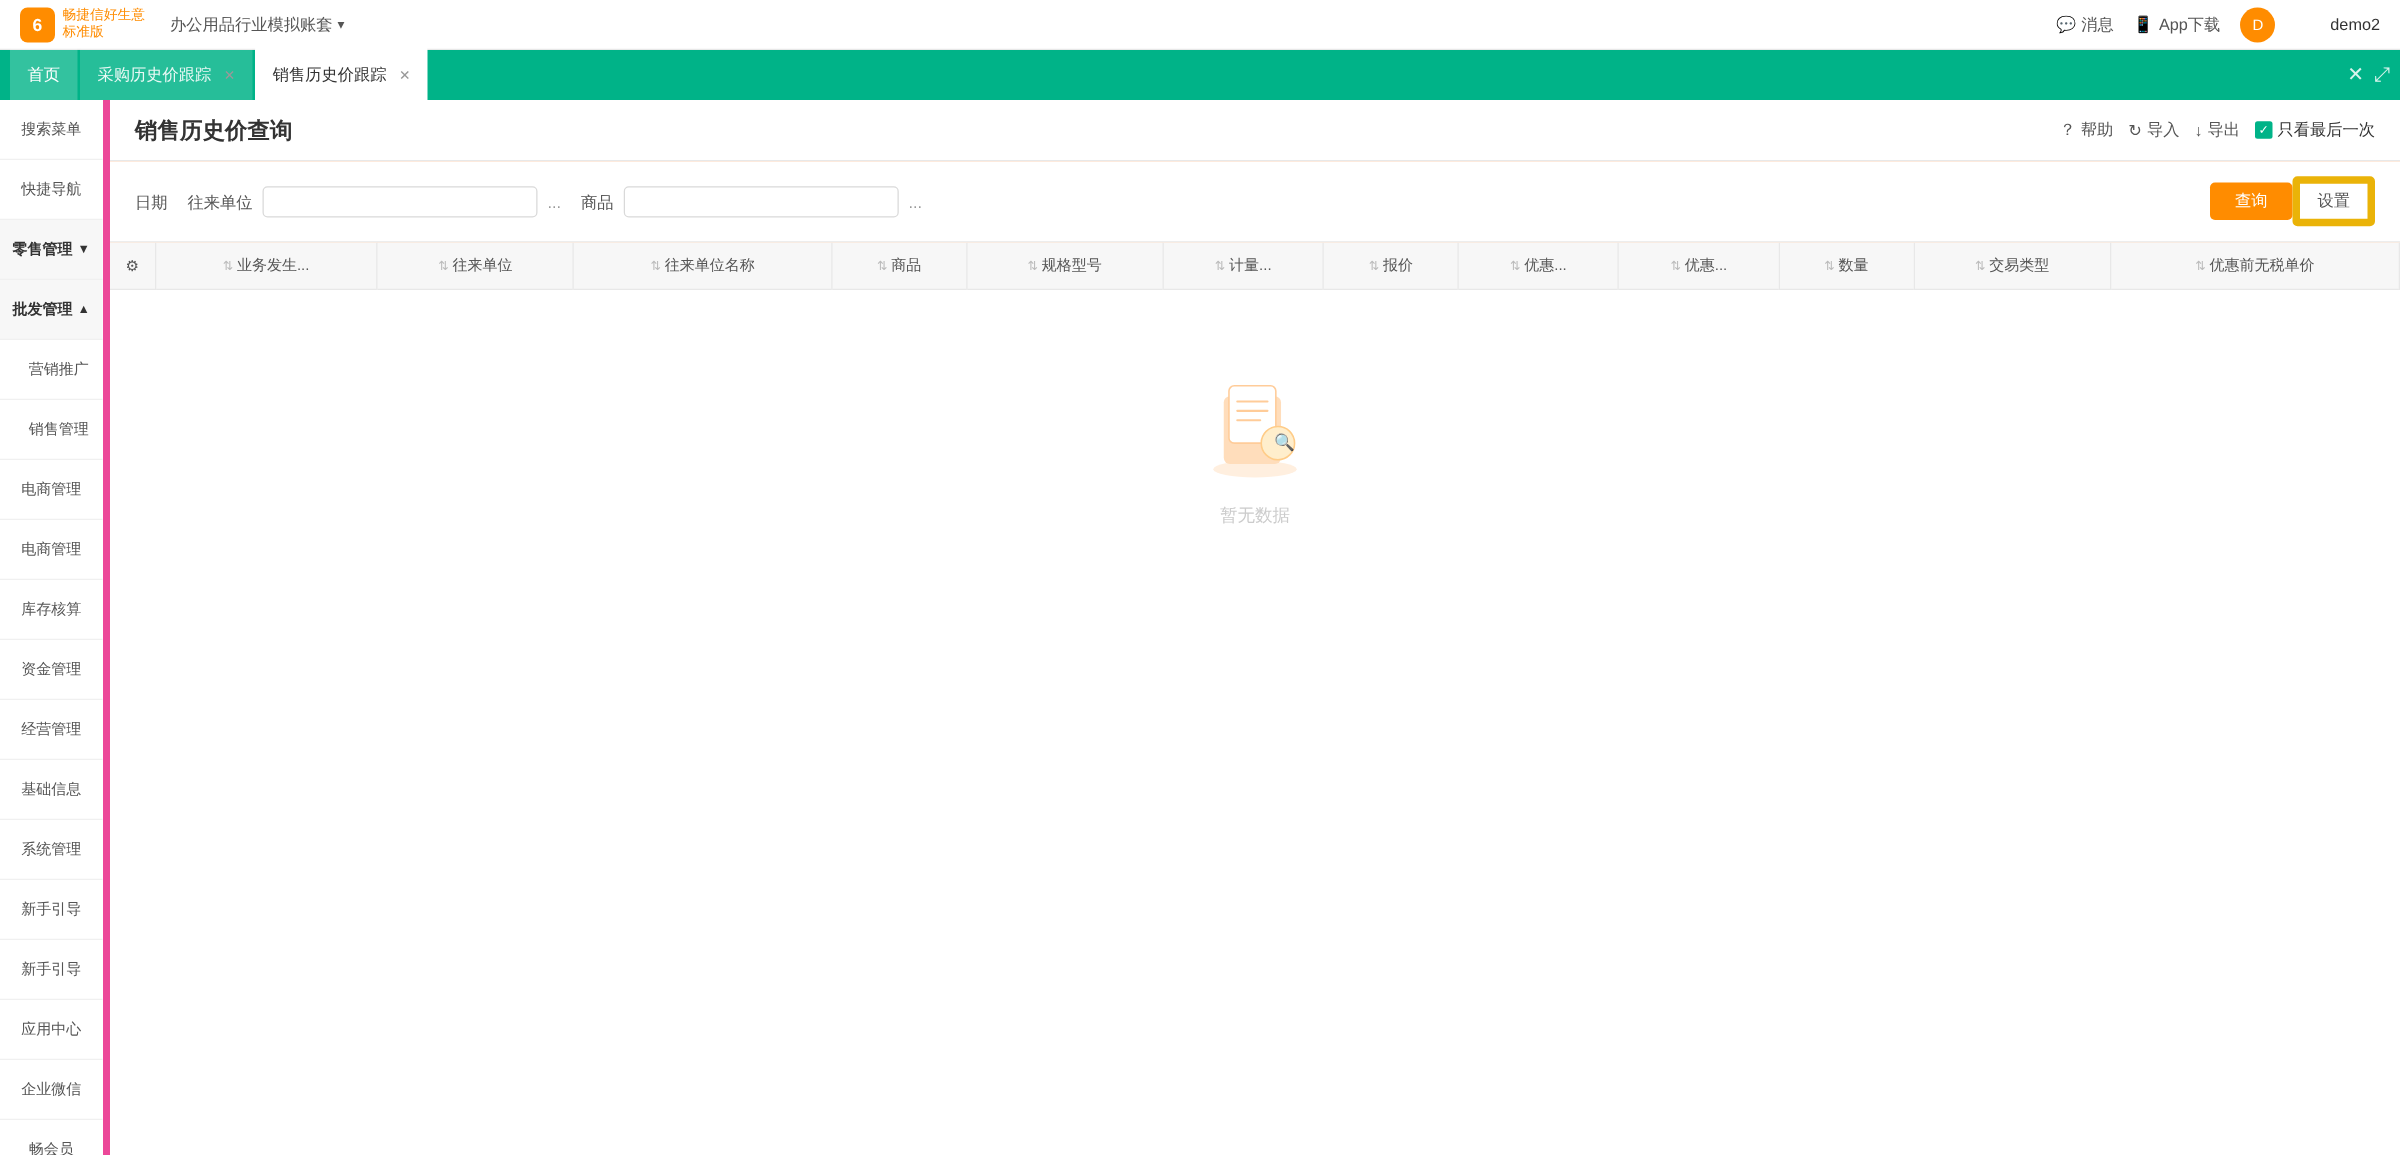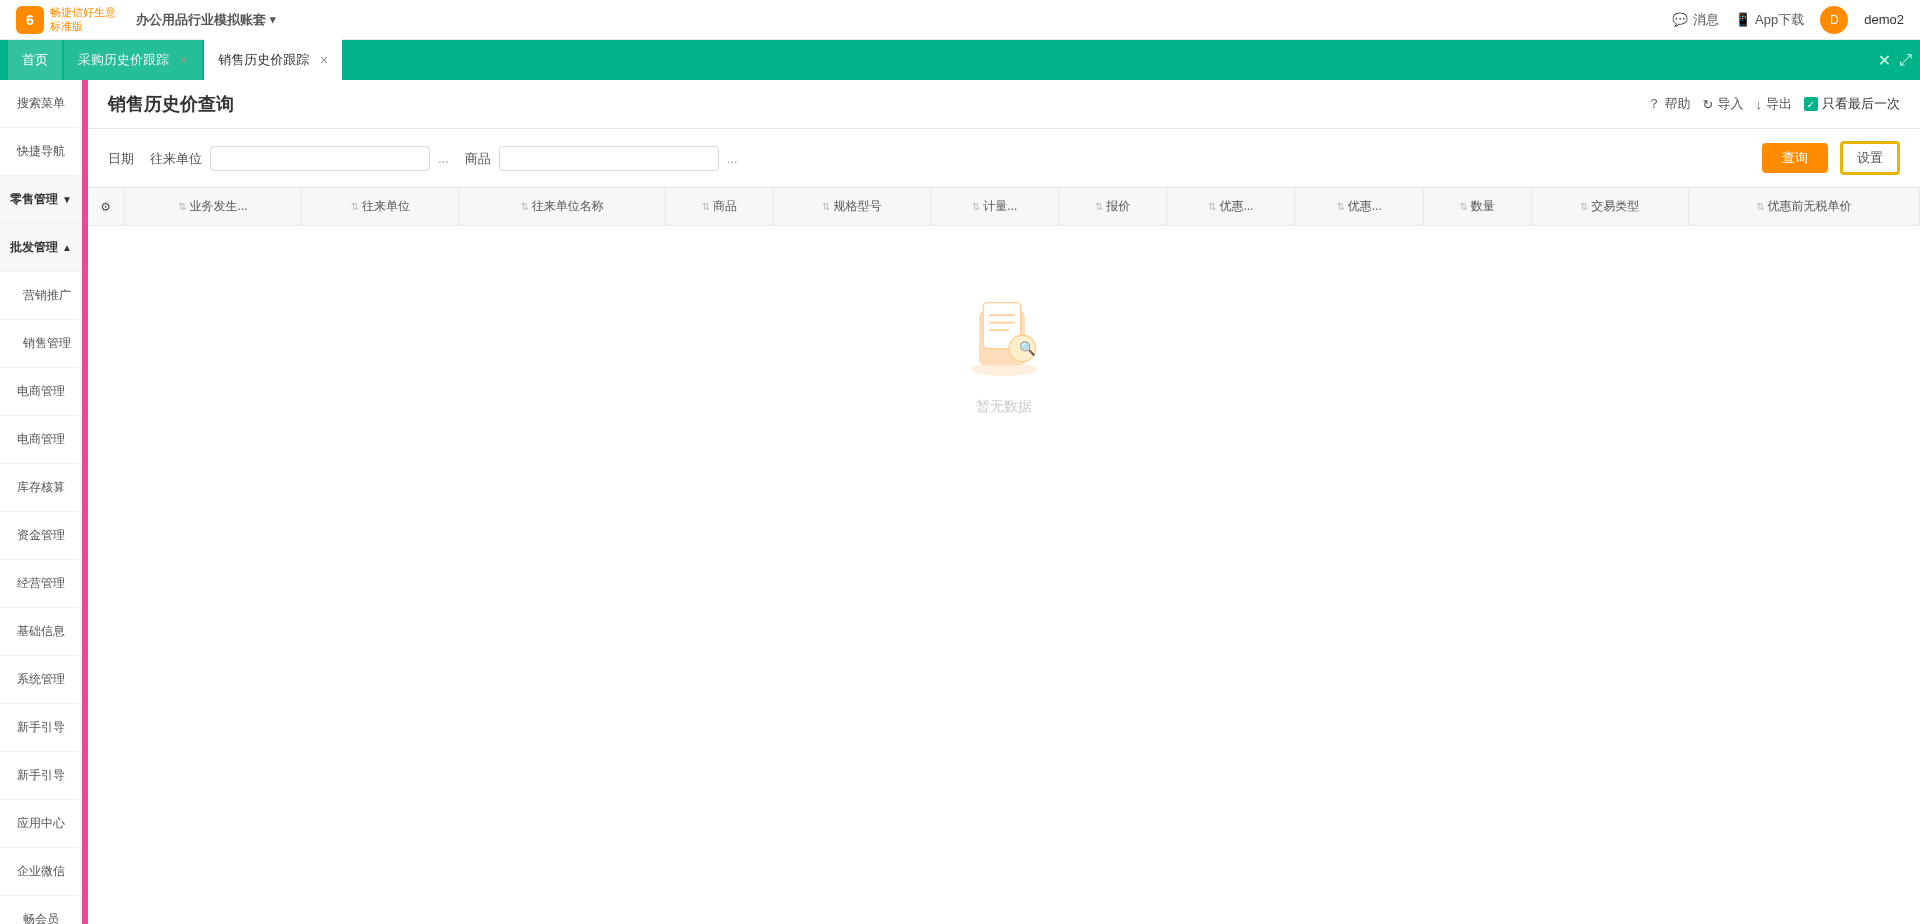--- a/index.html
+++ b/index.html
@@ -14,27 +14,27 @@
       justify-content: space-between;
       padding: 0 16px;
       border-bottom: 1px solid #e8e8e8;
       flex-shrink: 0;
     }
     .top-header-left { display: flex; align-items: center; gap: 8px; }
     .logo-area { display: flex; align-items: center; gap: 6px; }
     .logo-icon { width: 28px; height: 28px; background: #ff8c00; border-radius: 6px; display: flex; align-items: center; justify-content: center; color: #fff; font-size: 14px; font-weight: bold; }
     .logo-text { font-size: 11px; color: #ff8c00; line-height: 1.2; }
     .workspace-selector { display: flex; align-items: center; gap: 4px; font-size: 13px; color: #555; cursor: pointer; margin-left: 12px; }
-    .workspace-selector span { color: #555; font-weight: bold; }
+    .workspace-selector span { color: #555; }
     .workspace-arrow { color: #999; font-size: 11px; }
 
     .top-header-right { display: flex; align-items: center; gap: 16px; }
     .header-btn { display: flex; align-items: center; gap: 4px; cursor: pointer; color: #555; font-size: 13px; }
     .avatar { width: 28px; height: 28px; border-radius: 50%; background: #ff8c00; display: flex; align-items: center; justify-content: center; color: #fff; font-size: 12px; }
-    .username { font-size: 13px; color: #333; cursor: pointer; }
+    .username { font-size: 13px; color: #333; cursor: pointer; margin-left: 28px; }
 
     
     .tab-bar {
       background: #00b388;
       height: 40px;
       display: flex;
       align-items: center;
       padding: 0 8px;
       flex-shrink: 0;
     }
@@ -185,36 +185,36 @@
       font-size: 13px;
       width: 220px;
       outline: none;
       color: #333;
     }
     .filter-dots { color: #999; font-size: 13px; cursor: pointer; }
 
     .filter-actions {
       margin-left: auto;
       display: flex;
-      gap: 12px;
+      gap: 0;
       align-items: center;
     }
     .btn-query {
       background: #ff8c00;
       color: #fff;
       border: none;
       border-radius: 4px;
       padding: 6px 20px;
       font-size: 13px;
       cursor: pointer;
     }
     .btn-settings {
       background: #fff;
       color: #555;
-      border: 3px solid #eab308;
+      border: 6px solid #eab308;
       border-radius: 4px;
       padding: 5px 14px;
       font-size: 13px;
       cursor: pointer;
     }
 
     
     .top-action-bar {
       background: #fff;
       padding: 8px 20px;

